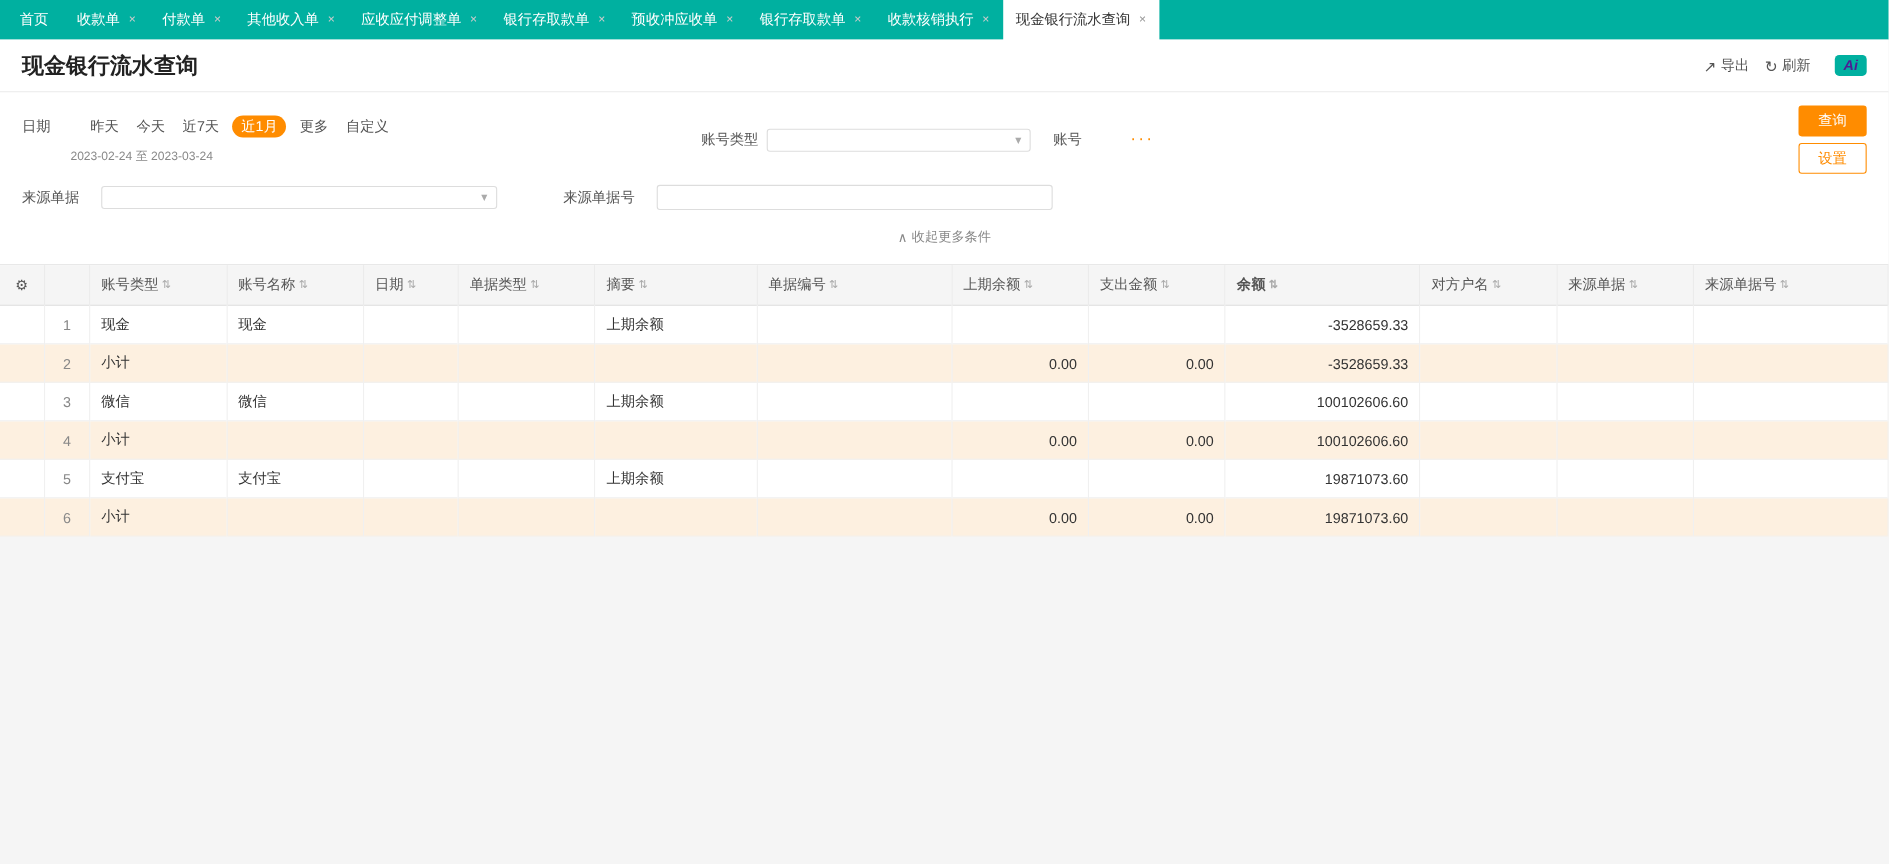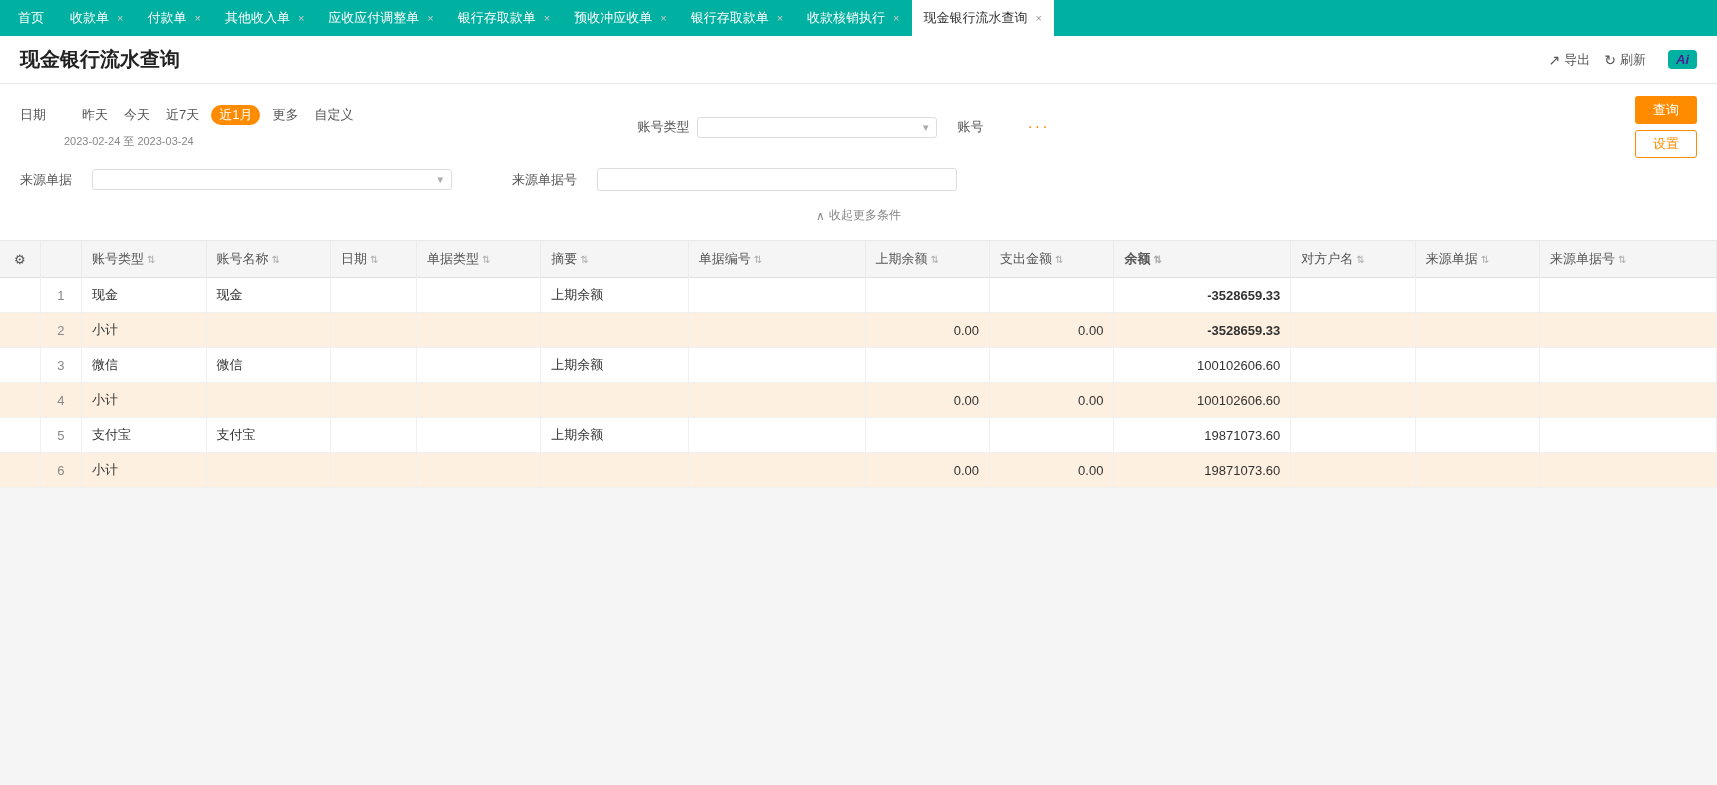--- a/index.html
+++ b/index.html
@@ -217,21 +217,21 @@
       white-space: nowrap;
     }
     .data-table tbody td:first-child {
       text-align: center;
       color: #888;
     }
     .td-number {
       text-align: right;
     }
     .td-orange { color: #ff8c00; font-weight: 400; }
-    .td-orange-red { color: #e05000; font-weight: bold; }
+    .td-orange-red { color: #e05000; }
 
     .ai-badge {
       background: #00b0a0;
       color: #4c1d95;
       border-radius: 4px;
       padding: 2px 8px;
       font-size: 13px;
       font-style: italic;
       font-weight: bold;
       margin-left: 8px;

